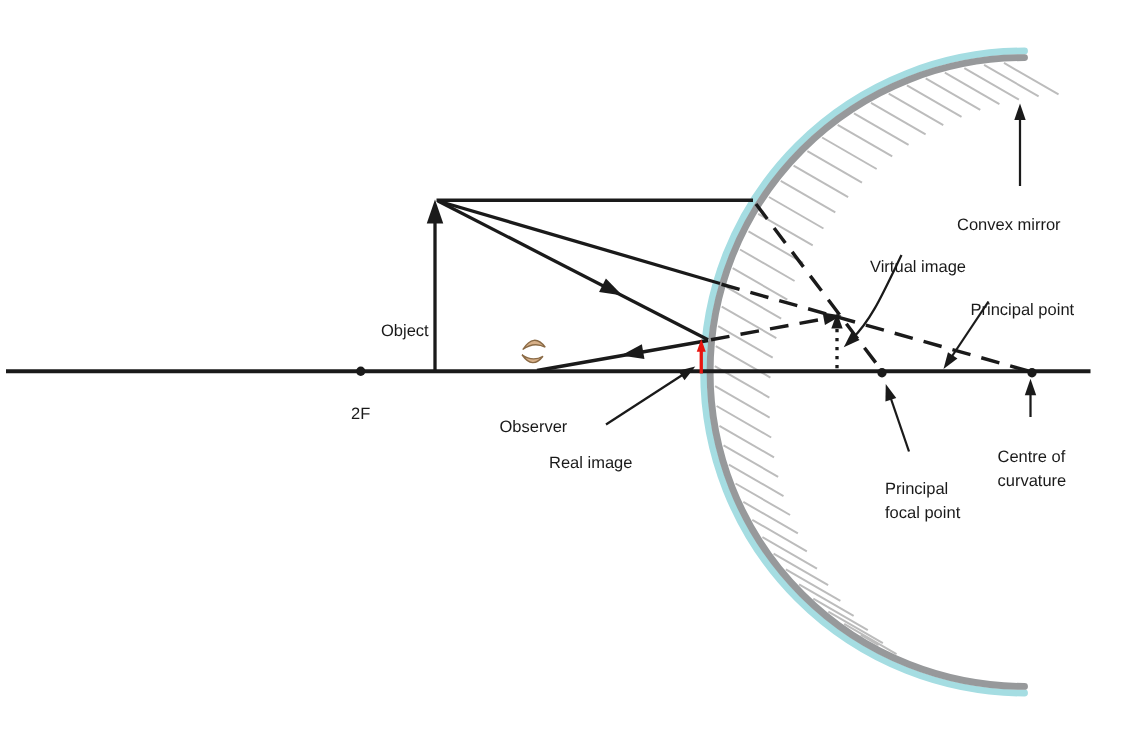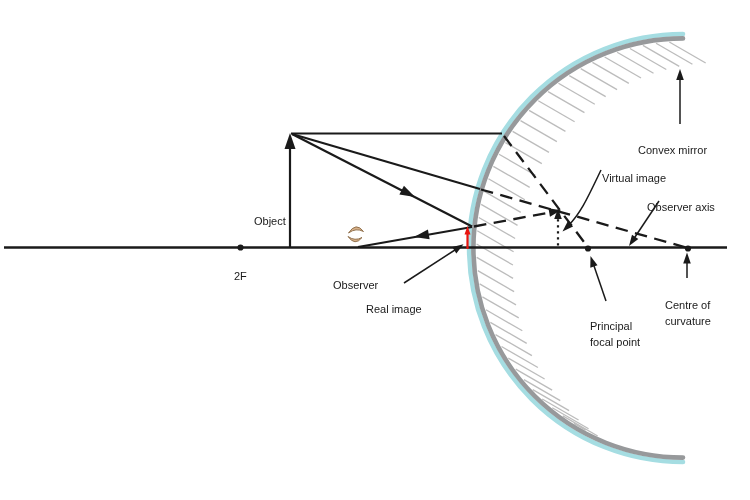--- a/index.html
+++ b/index.html
@@ -90,22 +90,22 @@
       <path d="M 348.5 233 Q 356 221.5 363.5 231.5
                  Q 356 227.5 348.5 233 Z" fill="#d7b089" stroke="#8a6a45" stroke-width="0.9"></path>
       <path d="M 348 236.5 Q 355 246.5 362 237.5
                  Q 355 241.5 348 236.5 Z" fill="#d7b089" stroke="#8a6a45" stroke-width="0.9"></path>
     </svg>
 
   <div class="lbl" style="left:254px;top:196px;">Object</div>
   <div class="lbl" style="left:234px;top:251px;text-align:right;">2F</div>
   <div class="lbl" style="left:333px;top:260px;">Observer</div>
   <div class="lbl" style="left:366px;top:284px;">Real image</div>
-  <div class="lbl" style="left:602px;top:153px;">Virtual image</div>
-  <div class="lbl" style="left:647px;top:182px;">Observer axis</div>
+  <div class="lbl" style="left:580px;top:153px;">Virtual image</div>
+  <div class="lbl" style="left:647px;top:182px;">Principal point</div>
   <div class="lbl" style="left:638px;top:125px;">Convex mirror</div>
   <div class="lbl" style="left:590px;top:301px;">
     <div>Principal</div>
     <div>focal point</div>
   </div>
   <div class="lbl" style="left:665px;top:280px;">
     <div>Centre of</div>
     <div>curvature</div>
   </div>
 </div>

